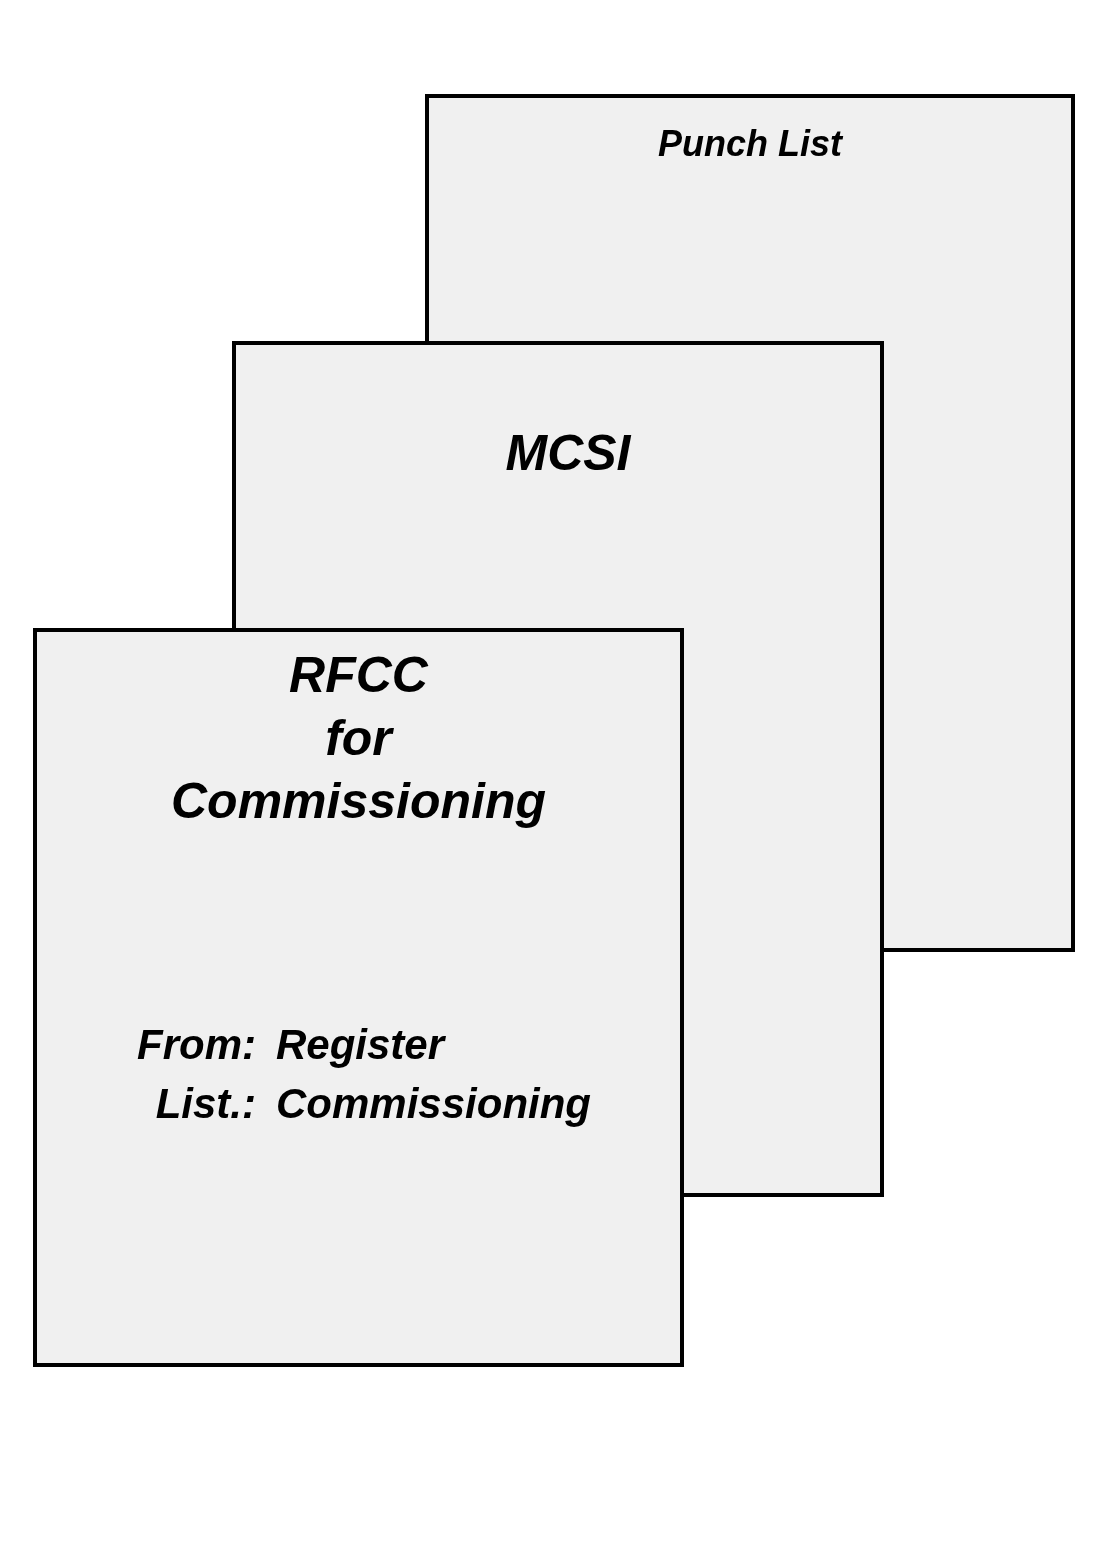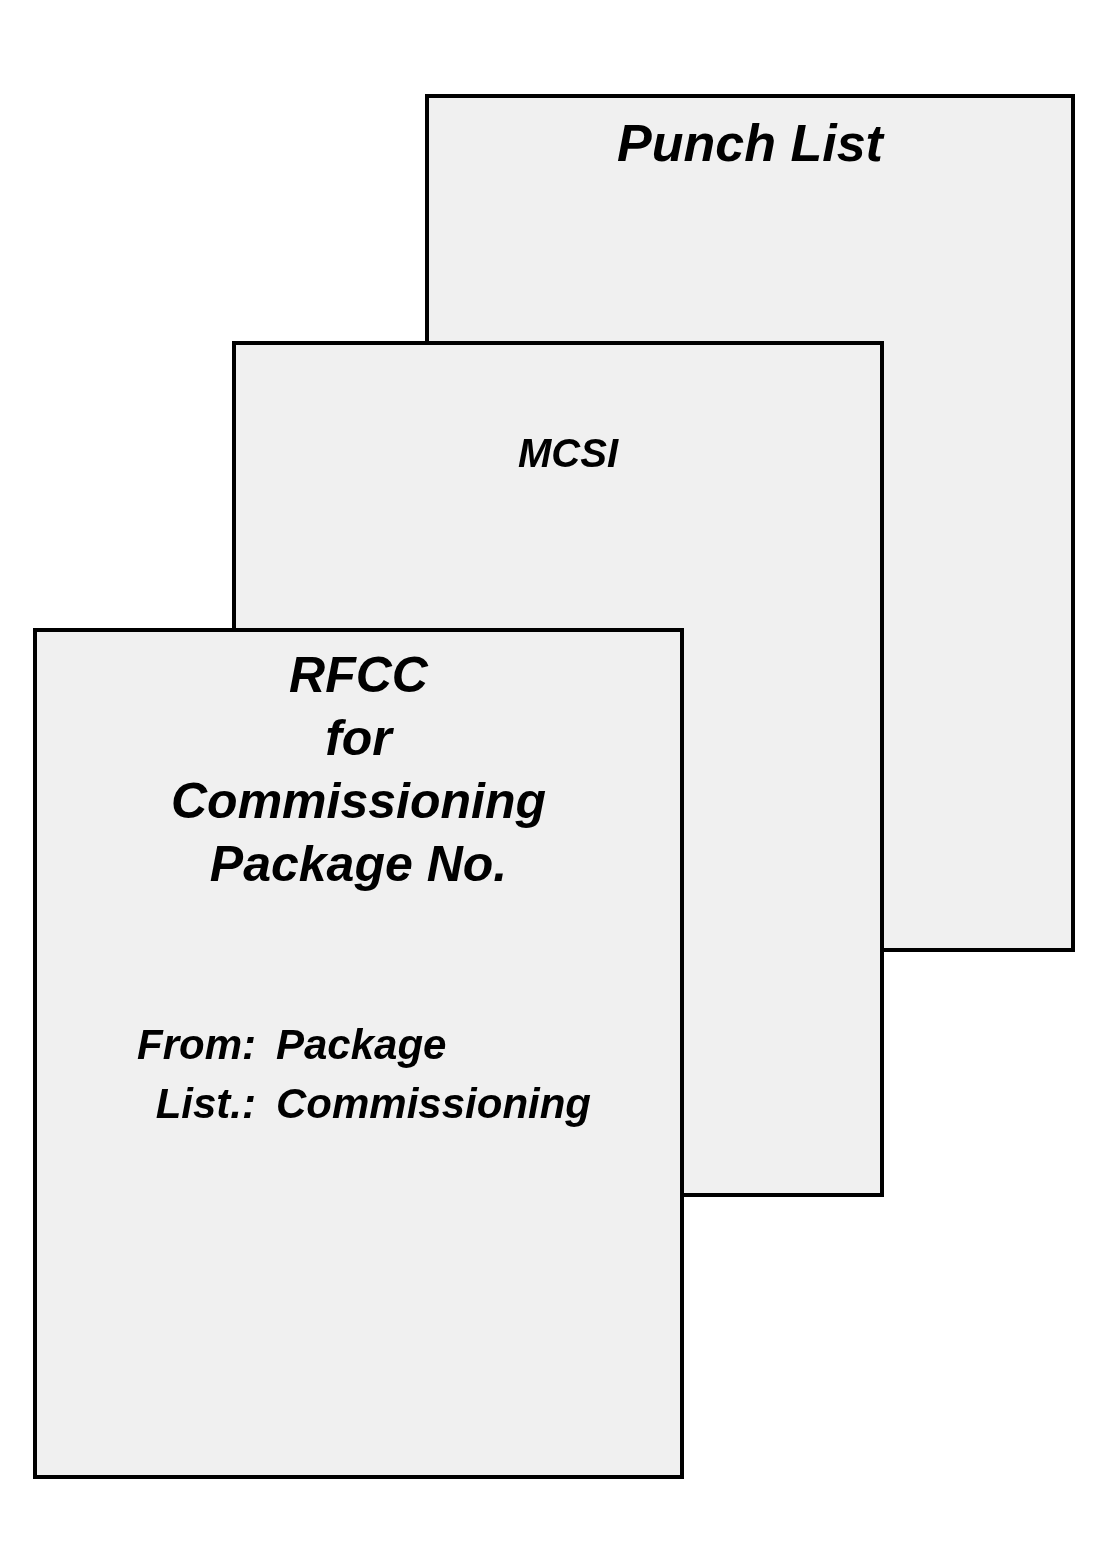--- a/index.html
+++ b/index.html
@@ -47,44 +47,44 @@
     width: 652px;
     height: 856px;
     z-index: 2;
   }
 
   
   #card-rfcc {
     left: 33px;
     top: 628px;
     width: 651px;
-    height: 851px;
+    height: 739px;
     z-index: 3;
   }
 
   .card-title {
     position: absolute;
     left: 0;
     right: 0;
     text-align: center;
     font-weight: bold;
     font-style: italic;
     color: #000000;
     line-height: 63px;
     letter-spacing: 0px;
   }
 
   #punch-list-title {
     top: 14px;
-    font-size: 52px;
+    font-size: 36px;
   }
 
   #mcsi-title {
     top: 77px;
-    font-size: 40px;
+    font-size: 50px;
     padding-left: 20px;
   }
 
   #rfcc-title {
     top: 12px;
     font-size: 50px;
   }
 
   .meta-block {
     position: absolute;
@@ -136,26 +136,25 @@
     <div class="card-title" id="mcsi-title">
       <div>MCSI</div>
     </div>
   </div>
 
   <div class="card" id="card-rfcc">
     <div class="card-title" id="rfcc-title">
       <div>RFCC</div>
       <div>for</div>
       <div>Commissioning</div>
-      <div>Package No.</div>
     </div>
 
     <div class="meta-block">
       <span class="meta-row">
-        <span class="meta-label">From</span><span class="meta-sep">:</span><span class="meta-value">Package</span>
+        <span class="meta-label">From</span><span class="meta-sep">:</span><span class="meta-value">Register</span>
       </span>
       <span class="meta-row">
         <span class="meta-label">List.</span><span class="meta-sep">:</span><span class="meta-value">Commissioning</span>
       </span>
     </div>
   </div>
 
 </div>
 
 </body></html>

